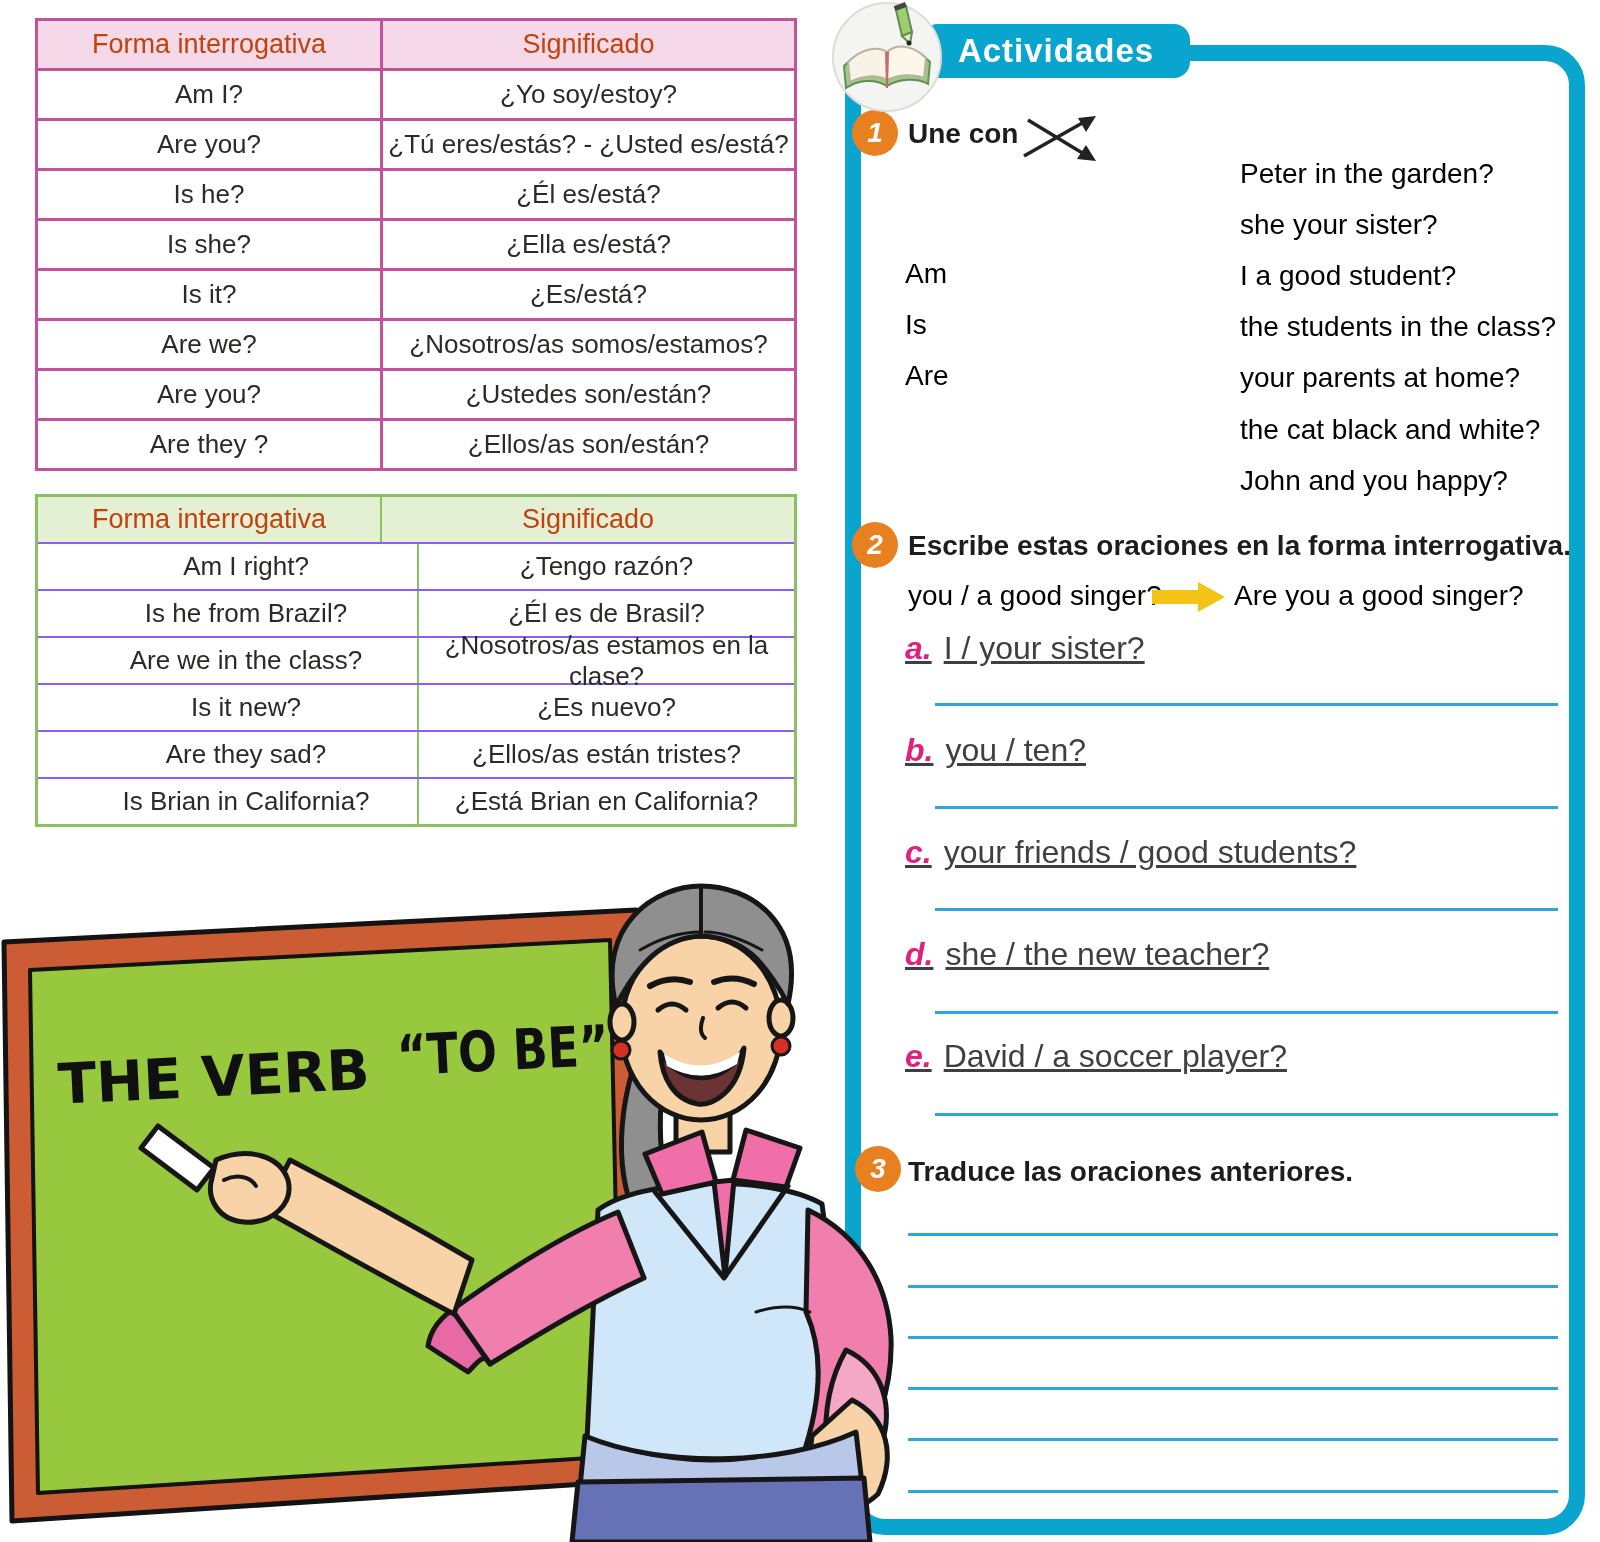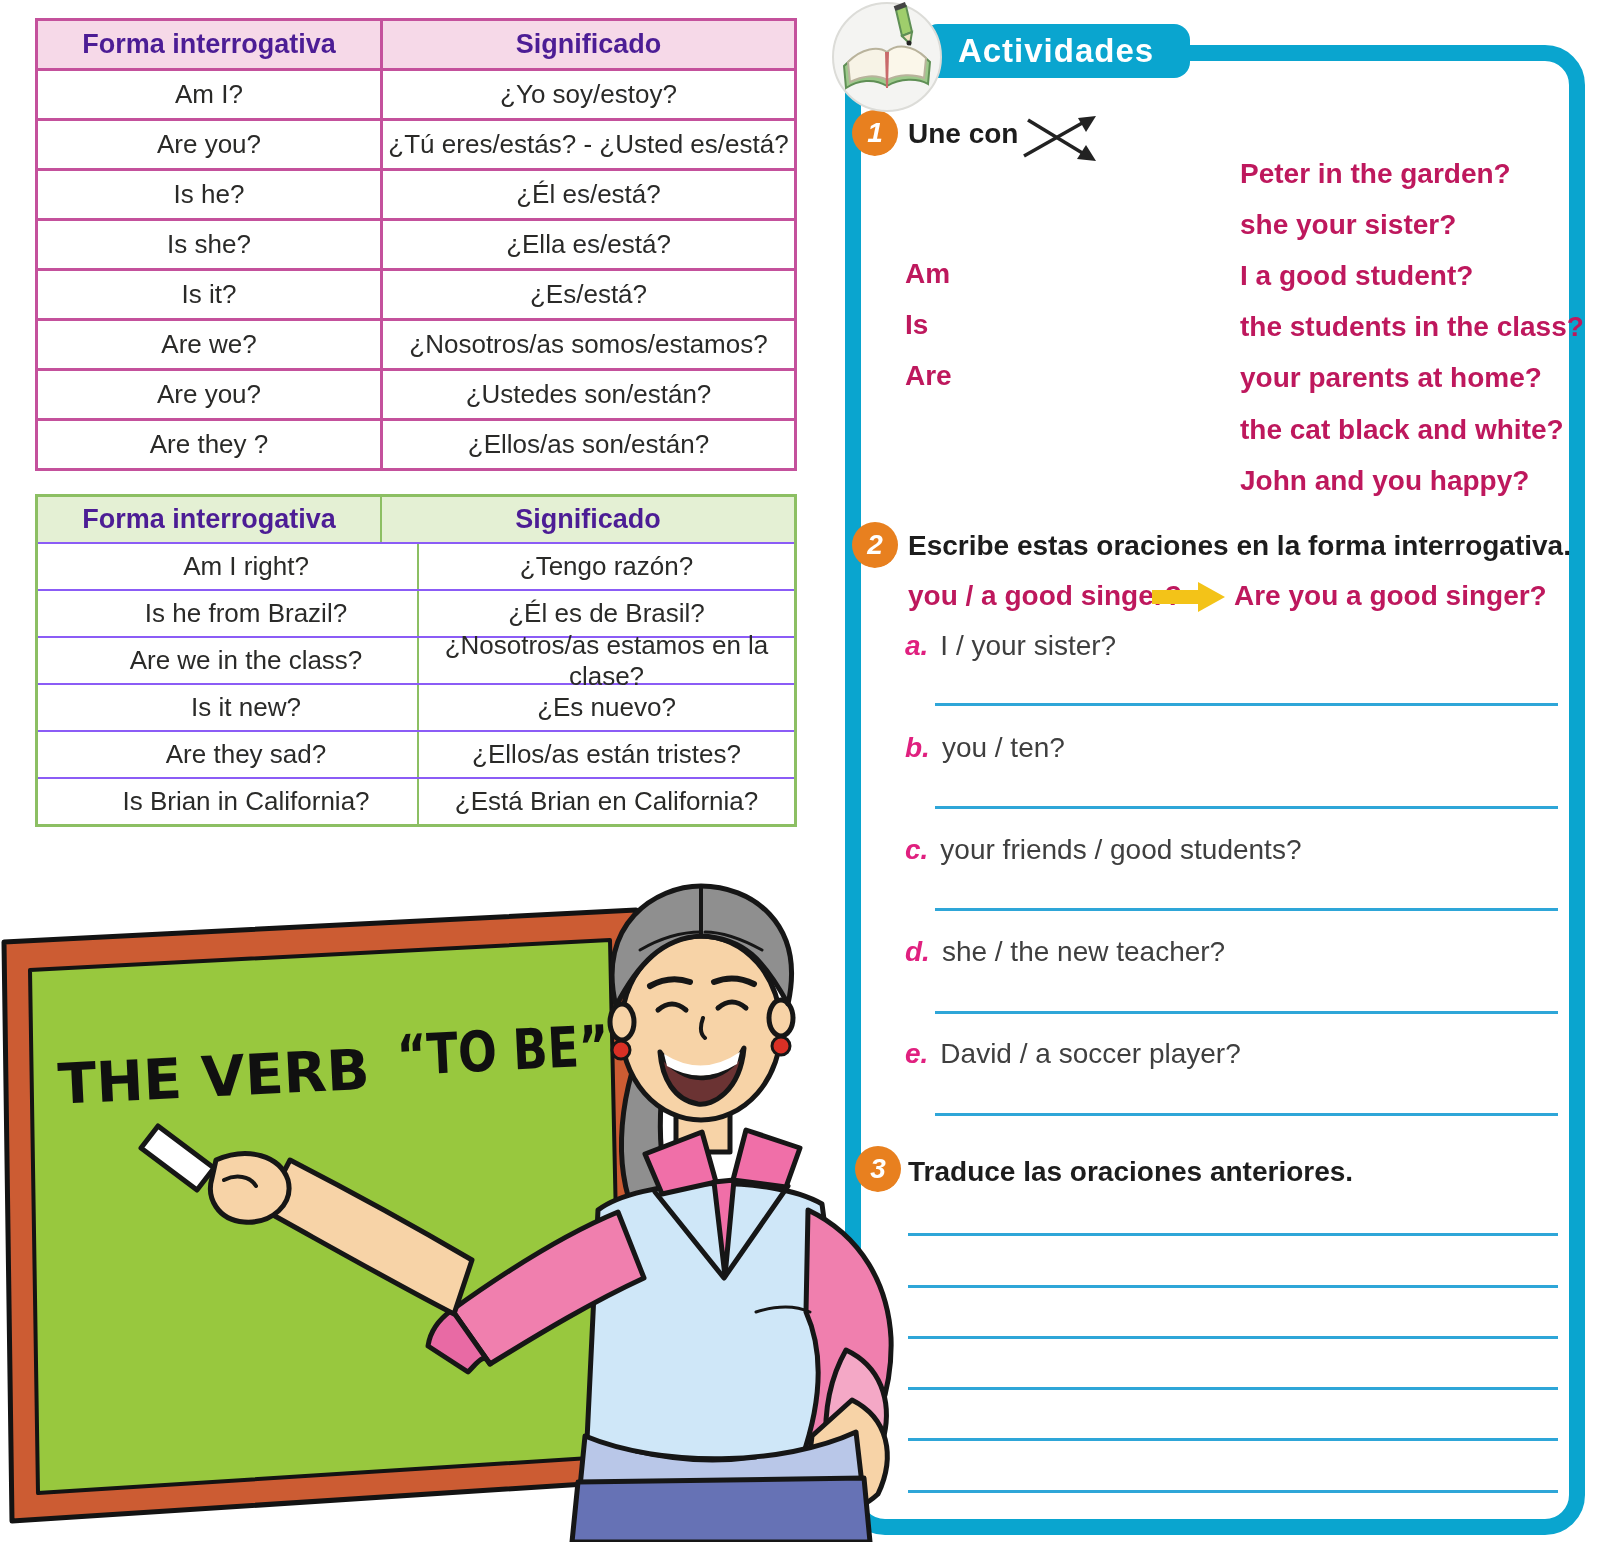--- a/index.html
+++ b/index.html
@@ -4,21 +4,21 @@
 <style>
   html,body{margin:0;padding:0;background:#ffffff;}
   .page{position:relative;width:1600px;height:1542px;background:#fff;overflow:hidden;
         font-family:"Liberation Sans",sans-serif;color:#3a3a3a;}
 
   
   .tbl{position:absolute;background:#fff;box-sizing:border-box;}
   .tbl .trow{display:grid;grid-template-columns:342px 1fr;}
   .tbl .tcell{display:flex;align-items:center;justify-content:center;
               font-size:26px;color:#2a2a28;box-sizing:border-box;text-align:center;}
-  .tbl .hrow .tcell{font-weight:bold;color:#4c1d95;font-size:27px;}
+  .tbl .hrow .tcell{font-weight:normal;color:#c2410c;font-size:27px;}
   .ptbl{border:3px solid #c4519c;}
   .ptbl .trow + .trow{border-top:3px solid #c4519c;}
   .ptbl .tcell + .tcell{border-left:3px solid #c4519c;}
   .ptbl .hrow{background:#f6d9e8;}
   .ptbl .tcell{height:47px;}
   .gtbl{border:3px solid #8cbf63;}
   .gtbl .trow + .trow{border-top:2px solid #8b5cf6;padding-left:37px;}
   .gtbl .tcell + .tcell{border-left:2px solid #8cbf63;}
   .gtbl .hrow{background:#e4f0d4;}
   .gtbl .tcell{height:45px;}
@@ -30,22 +30,22 @@
        border-radius:16px;color:#fff;font-size:33px;font-weight:bold;
        display:flex;align-items:center;justify-content:center;z-index:4;letter-spacing:1px;}
   .bookicon{position:absolute;left:830px;top:0px;width:114px;height:114px;z-index:5;}
 
   .numcircle{position:absolute;width:46px;height:46px;border-radius:50%;background:#e8801f;
              color:#fff;font-weight:800;font-style:italic;font-size:28px;
              display:flex;align-items:center;justify-content:center;z-index:3;}
   .numcircle::after{content:'';position:absolute;inset:-3px;border-radius:50%;
              border:3px solid transparent;border-bottom-color:#fff;transform:rotate(-20deg);}
   .extitle{position:absolute;font-size:28px;font-weight:bold;color:#1d1d1d;z-index:3;white-space:nowrap;}
-  .ptext{position:absolute;font-size:28px;color:#be185d;z-index:3;white-space:nowrap;font-weight:bold;}
-  .itemrow{position:absolute;font-size:28px;color:#3f3f3f;z-index:3;white-space:nowrap;}
+  .ptext{position:absolute;font-size:28px;color:#000000;z-index:3;white-space:nowrap;}
+  .itemrow{position:absolute;font-size:32px;color:#3f3f3f;z-index:3;white-space:nowrap;text-decoration:underline;}
   .itemrow .lbl{color:#e0207f;font-weight:bold;font-style:italic;margin-right:12px;}
   .wline{position:absolute;height:3px;background:#2ea6d8;z-index:3;}
 
   .icon-inline{position:absolute;z-index:3;}
 
   
   .illo{position:absolute;left:0;top:880px;width:1000px;height:662px;z-index:6;pointer-events:none;}
 </style>
 </head>
 <body>

